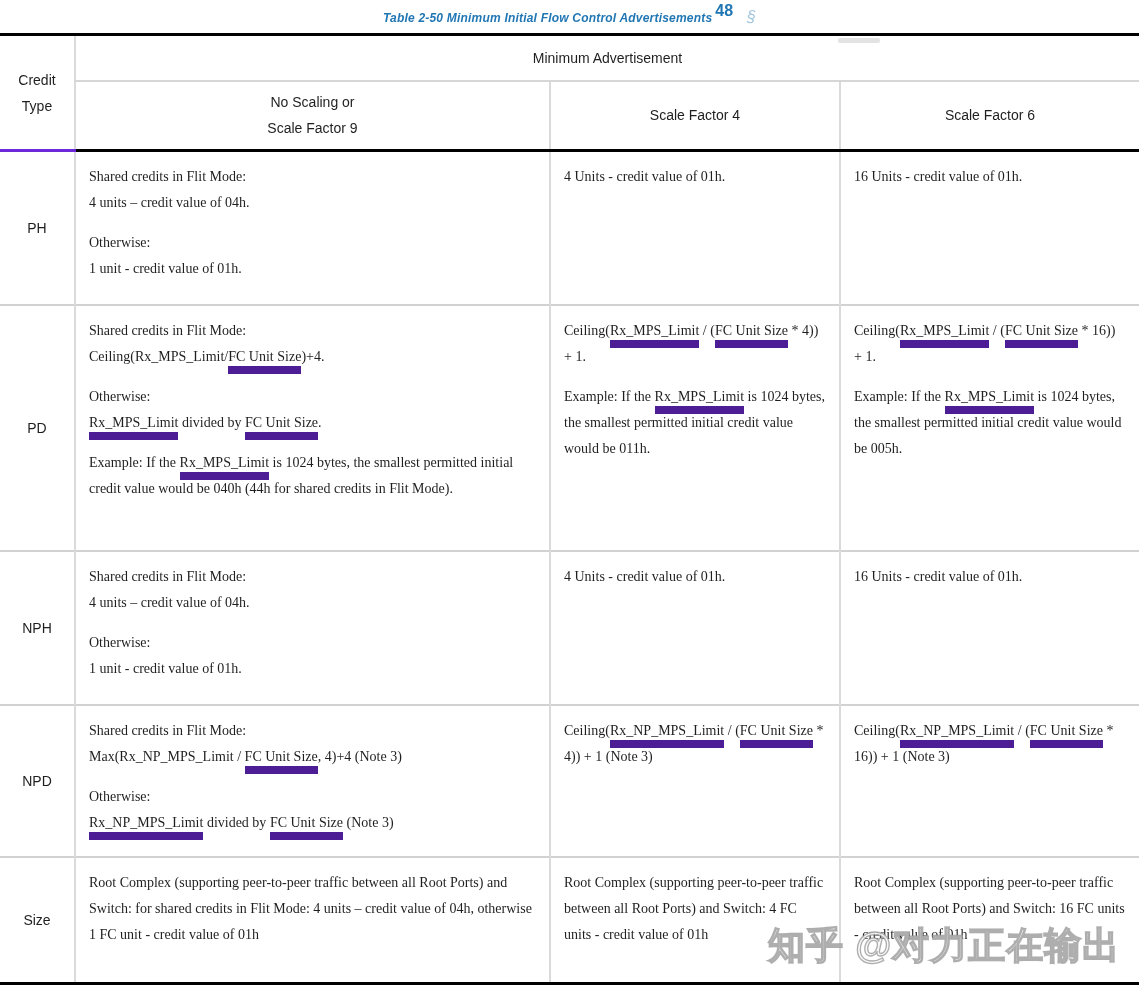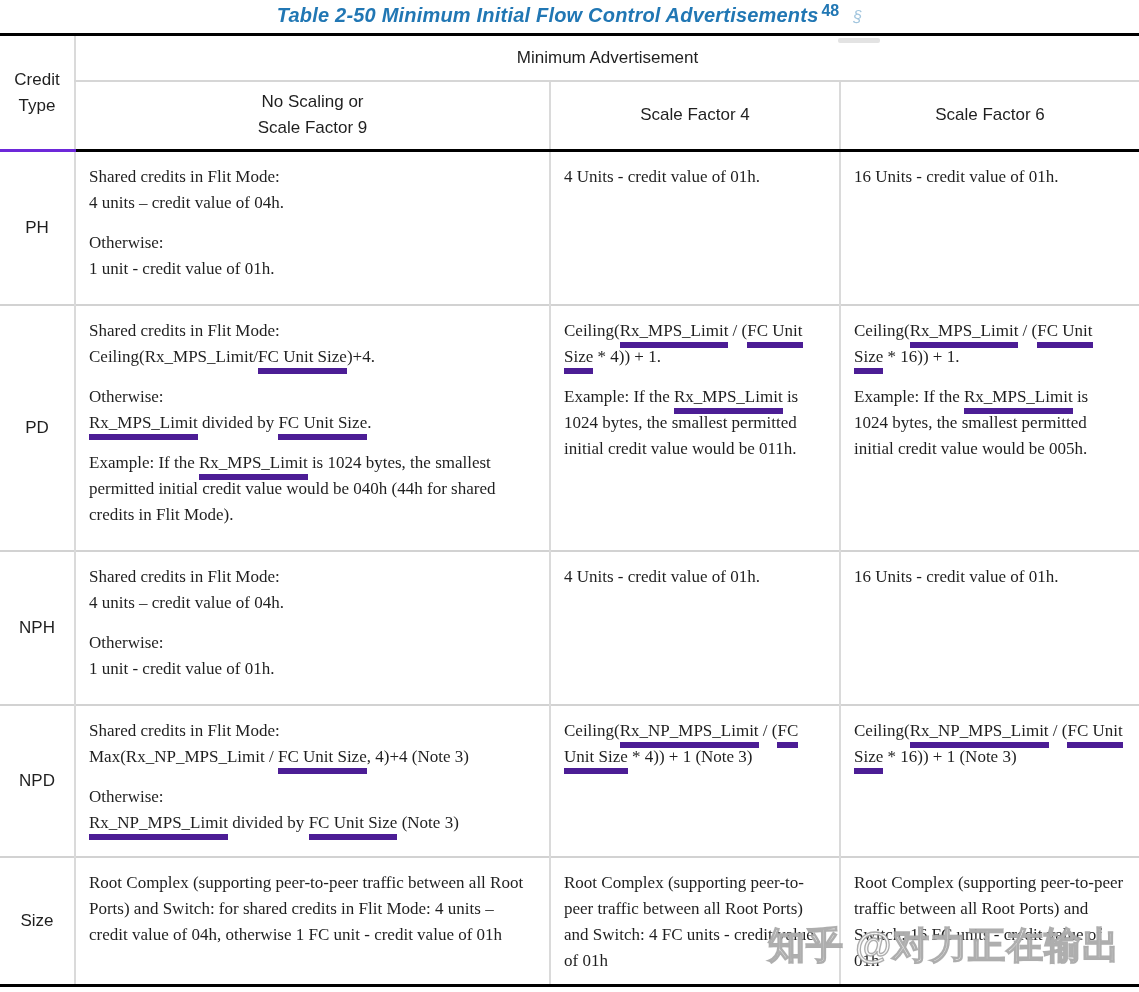--- a/index.html
+++ b/index.html
@@ -14,21 +14,21 @@
     overflow: hidden;
   }
   
   .caption {
     height: 33px;
     text-align: center;
     padding-top: 2px;
     white-space: nowrap;
   }
   .caption-text {
-    font-size: 20px;
+    font-size: 12px;
     font-style: italic;
     font-weight: 600;
     color: #2177b4;
     letter-spacing: 0.2px;
     text-align: center;
   }
   .caption sup {
     font-size: 16px;
     font-weight: 600;
     color: #2177b4;
@@ -53,21 +53,21 @@
   
   table.fc-table {
     width: 1139px;
     table-layout: fixed;
     border-collapse: collapse;
     border-top: 3px solid #000000;
     border-bottom: 3px solid #000000;
   }
   .fc-table th, .fc-table td {
     border-left: 2px solid #dadada;
-    font-size: 17px;
+    font-size: 14px;
     line-height: 26px;
   }
   .fc-table .first-col { border-left: none; }
   
   .fc-table thead th {
     font-weight: 400;
     text-align: center;
     vertical-align: middle;
     white-space: pre-line;
   }
@@ -86,21 +86,21 @@
   .fc-table tbody tr:nth-child(2) td { height: 246px; }
   .fc-table tbody tr:nth-child(3) td { height: 154px; }
   .fc-table tbody tr:nth-child(4) td { height: 152px; }
   .fc-table tbody tr:nth-child(5) td { height: 127px; }
   .cell p {
     white-space: pre-line;
     margin: 0 0 14px 0;
   }
   .cell p:last-child { margin-bottom: 0; }
   .link-term {
-    border-bottom: 6px solid #4c1d95;
+    border-bottom: 8px solid #4c1d95;
     padding-bottom: 2px;
   }
   
   .watermark {
     position: absolute;
     left: 768px;
     top: 921px;
     width: 346px;
     font-size: 37px;
     font-weight: 700;

